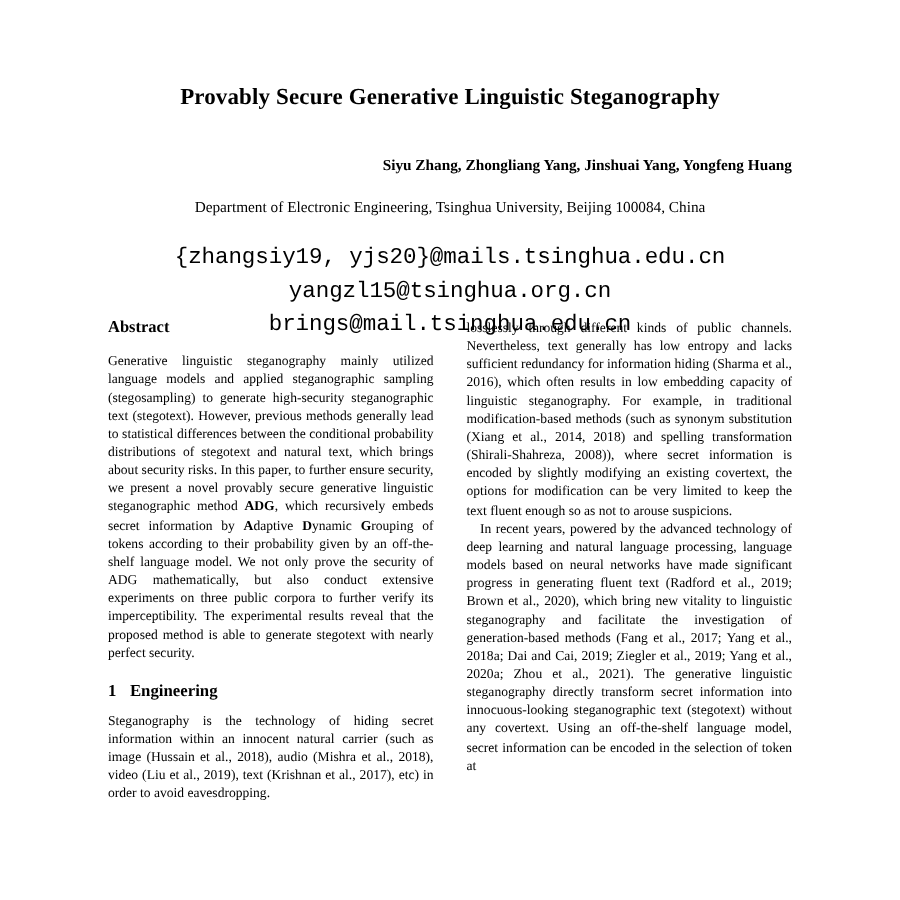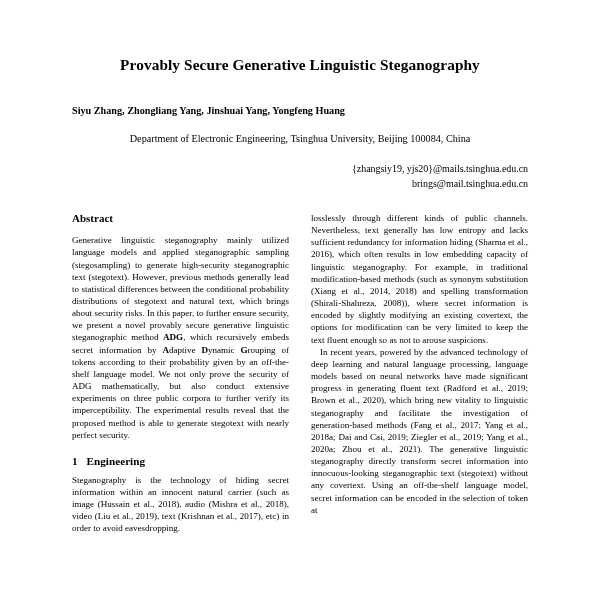--- a/index.html
+++ b/index.html
@@ -24,38 +24,38 @@
   .paper-title {
     text-align: center;
     font-size: 15.3px;
     font-weight: bold;
     letter-spacing: 0.1px;
     margin: 0;
     padding-top: 56px;
     line-height: 1.2;
   }
   .authors {
-    text-align: left;
+    text-align: right;
     font-size: 10.2px;
     font-weight: bold;
     margin: 0;
     padding-top: 30px;
     line-height: 1.35;
   }
   .affiliation {
     text-align: center;
     font-size: 10.2px;
     margin: 12px;
     padding-top: 2px;
     line-height: 1.35;
   }
   .emails {
-    text-align: right;
-    font-family: Liberation Serif, serif;
-    font-size: 10px;
+    text-align: center;
+    font-family: Liberation Mono, monospace;
+    font-size: 15px;
     line-height: 1.52;
     margin: 0;
     padding-top: 3px;
     letter-spacing: -0.05px;
   }
   .email-line {
     display: block;
     white-space: pre;
   }
 
@@ -108,20 +108,21 @@
 <div class="page">
 
   <h1 class="paper-title">Provably Secure Generative Linguistic Steganography</h1>
 
   <div class="authors">Siyu Zhang, Zhongliang Yang, Jinshuai Yang, Yongfeng Huang</div>
 
   <div class="affiliation">Department of Electronic Engineering, Tsinghua University, Beijing 100084, China</div>
 
   <div class="emails">
     <span class="email-line">{zhangsiy19, yjs20}@mails.tsinghua.edu.cn</span>
+    <span class="email-line">yangzl15@tsinghua.org.cn</span>
     <span class="email-line">brings@mail.tsinghua.edu.cn</span>
   </div>
 
   <div class="columns">
 
     <div class="col">
       <div class="section-heading-centered">Abstract</div>
       <p class="body-text"><span>Generative linguistic steganography mainly utilized language models and applied steganographic sampling (stegosampling) to generate high-security steganographic text (stegotext). However, previous methods generally lead to statistical differences between the conditional probability distributions of stegotext and natural text, which brings about security risks. In this paper, to further ensure security, we present a novel provably secure generative linguistic steganographic method </span><span class="bold">ADG</span><span>, which recursively embeds secret information by </span><span class="bold">A</span><span>daptive </span><span class="bold">D</span><span>ynamic </span><span class="bold">G</span><span>rouping of tokens according to their probability given by an off-the-shelf language model. We not only prove the security of ADG mathematically, but also conduct extensive experiments on three public corpora to further verify its imperceptibility. The experimental results reveal that the proposed method is able to generate stegotext with nearly perfect security.</span></p>
 
       <div class="section-heading">

